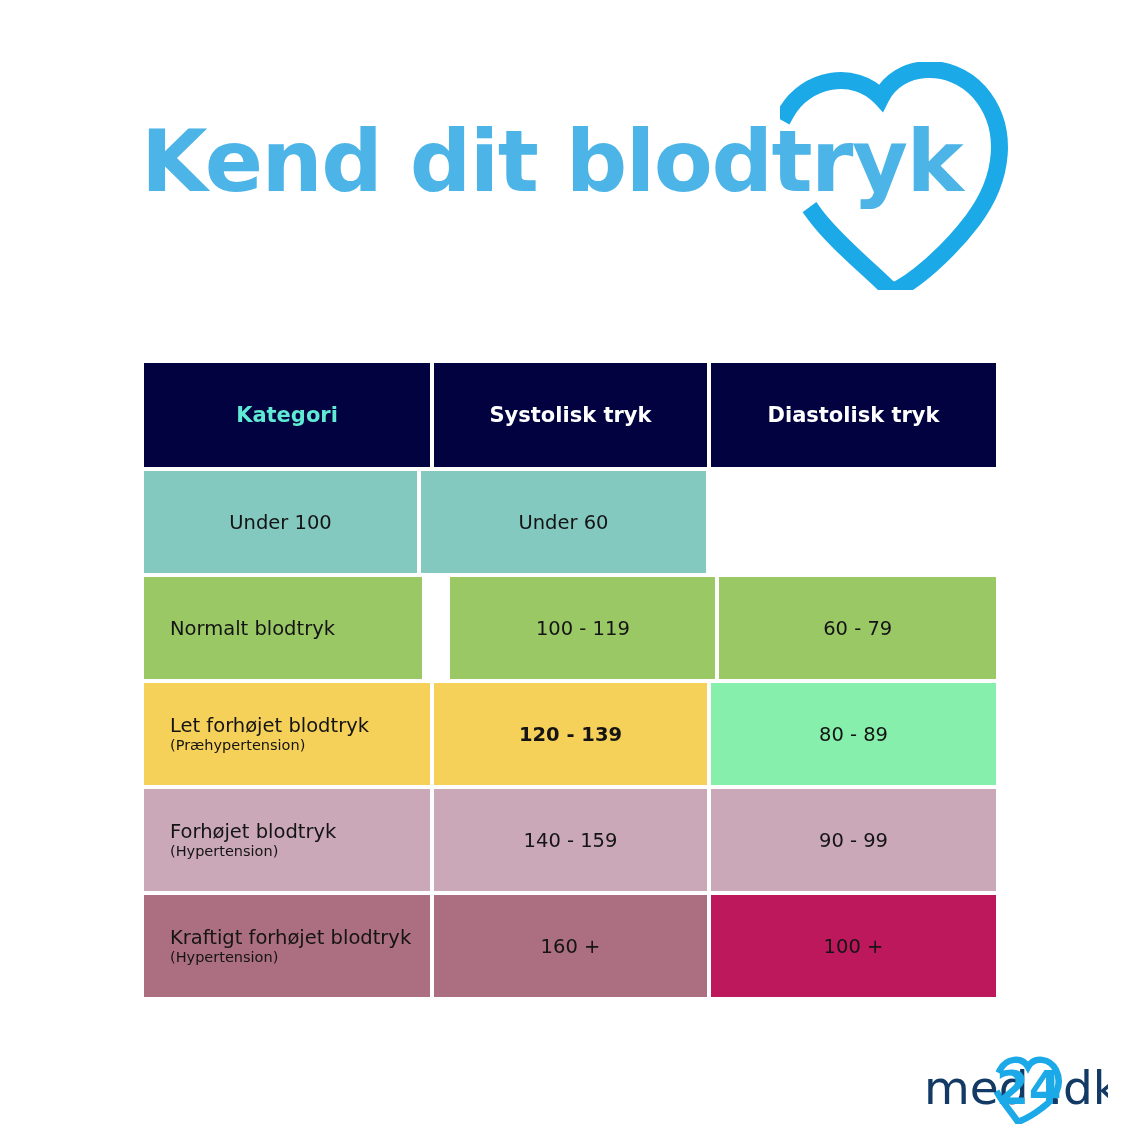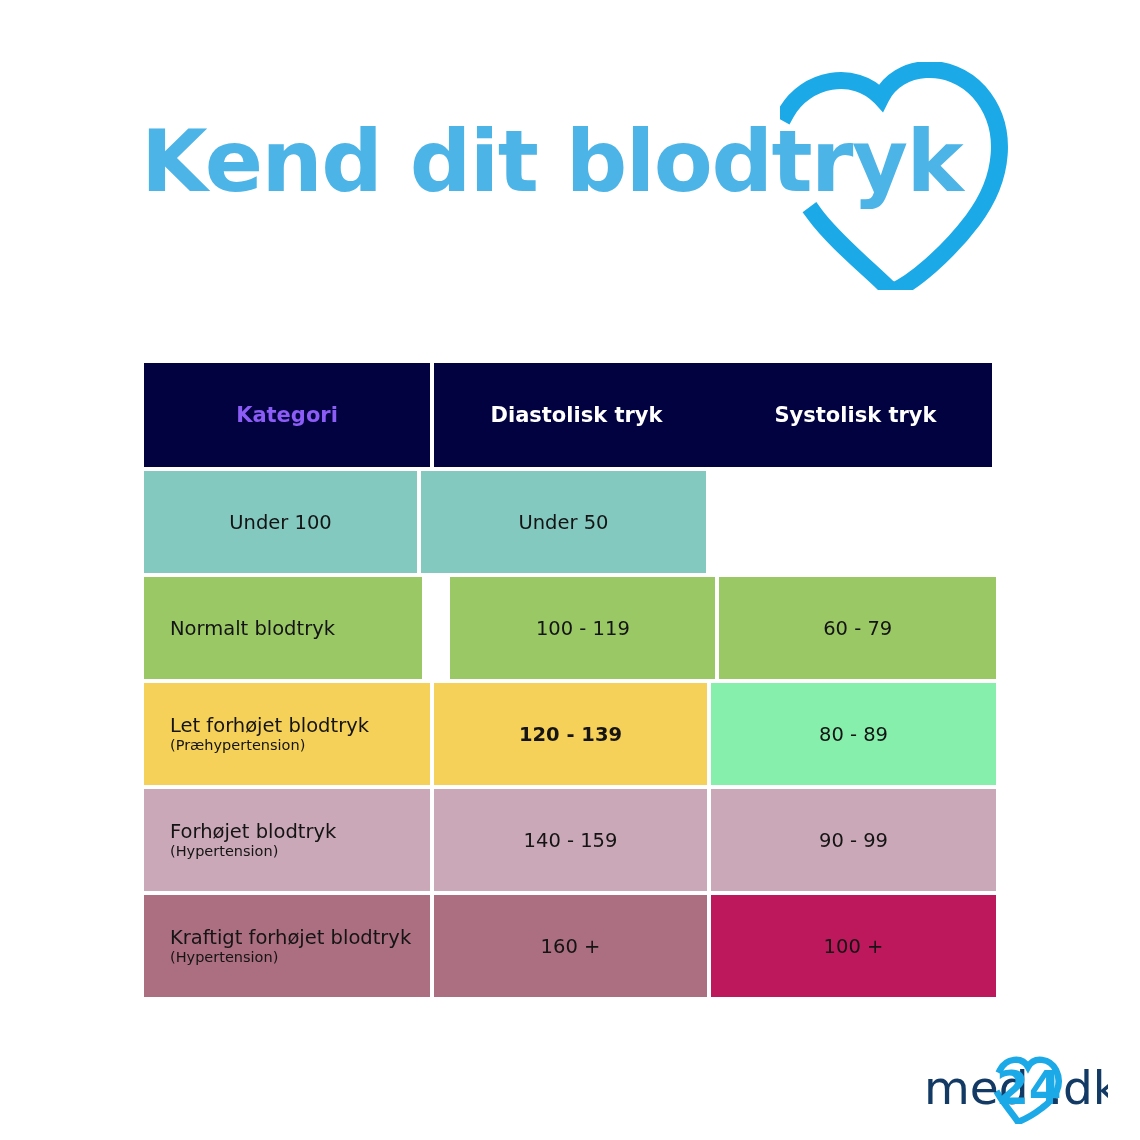--- a/index.html
+++ b/index.html
@@ -121,28 +121,28 @@
              C 156 198, 118 222, 96 228
              C 80 206, 46 170, 30 140" fill="none" stroke="#1ba9e8" stroke-width="17" stroke-linecap="square" stroke-linejoin="miter" transform="rotate(-8 118 114)"></path>
   </svg>
 
   <div class="title" style="color: rgb(76, 180, 231);">Kend dit blodtryk</div>
 </div>
 
 <div class="bp-table">
 
   <div class="row row-head">
-    <div class="cell col-cat" style="background: rgb(3, 2, 64); color: #8b5cf6;">Kategori</div>
+    <div class="cell col-cat" style="background: rgb(3, 2, 64); color: #5eead4;">Kategori</div>
+    <div class="cell col-sys" style="background: rgb(3, 2, 64); color: rgb(255, 255, 255);">Systolisk tryk</div>
     <div class="cell col-dia" style="background: rgb(3, 2, 64); color: rgb(255, 255, 255);">Diastolisk tryk</div>
-    <div class="cell col-sys" style="background: rgb(3, 2, 64); color: rgb(255, 255, 255);">Systolisk tryk</div>
   </div>
 
   <div class="row row-body">
     <div class="cell col-sys" style="background: rgb(131, 201, 192);">Under 100</div>
-    <div class="cell col-dia" style="background: rgb(131, 201, 192);">Under 50</div>
+    <div class="cell col-dia" style="background: rgb(131, 201, 192);">Under 60</div>
   </div>
 
   <div class="row row-body">
     <div class="cell col-cat" style="background: rgb(154, 200, 101);">
       <div class="cat-stack">
         <span class="cat-main">Normalt blodtryk</span>
 
       </div>
     </div>
     <div class="cell col-sys" style="background: rgb(154, 200, 101); margin-left: 24px;">100 - 119</div>

